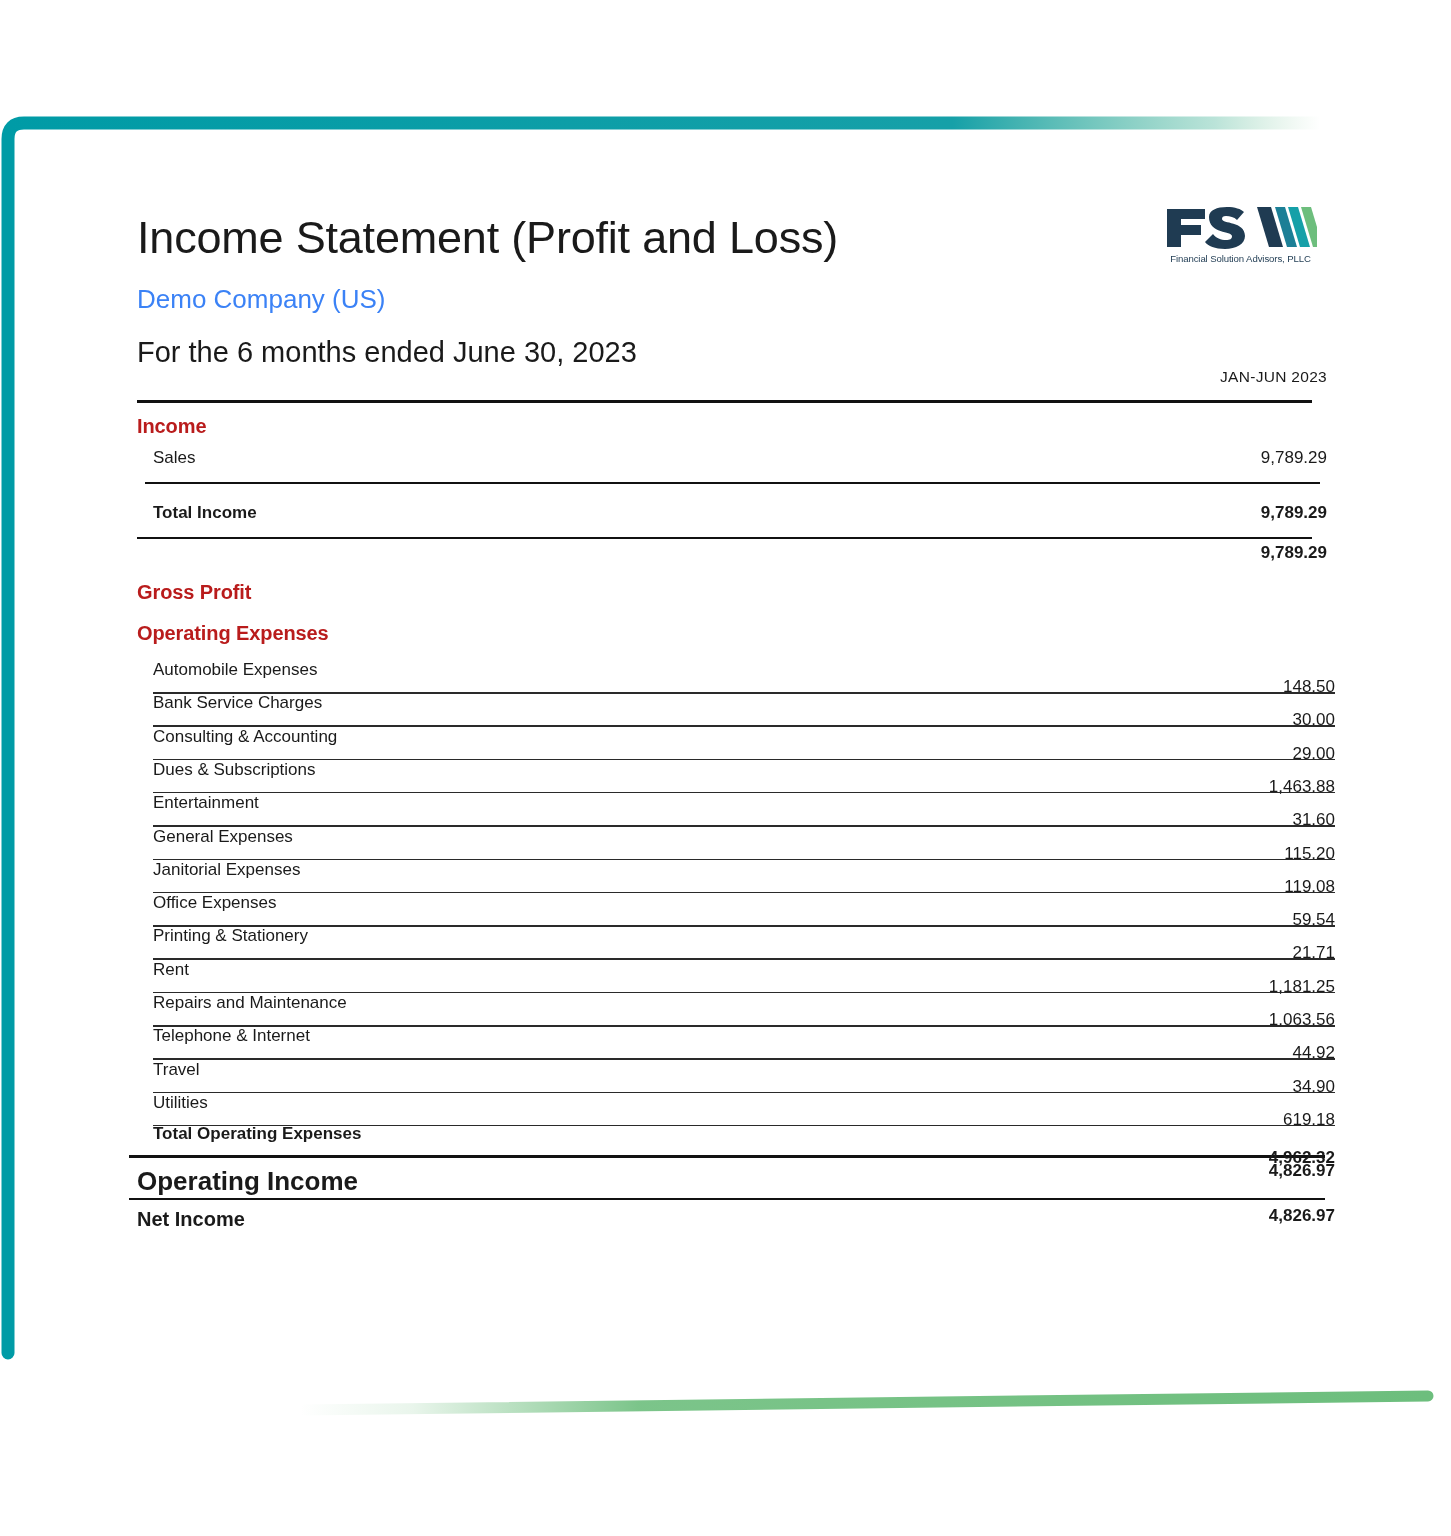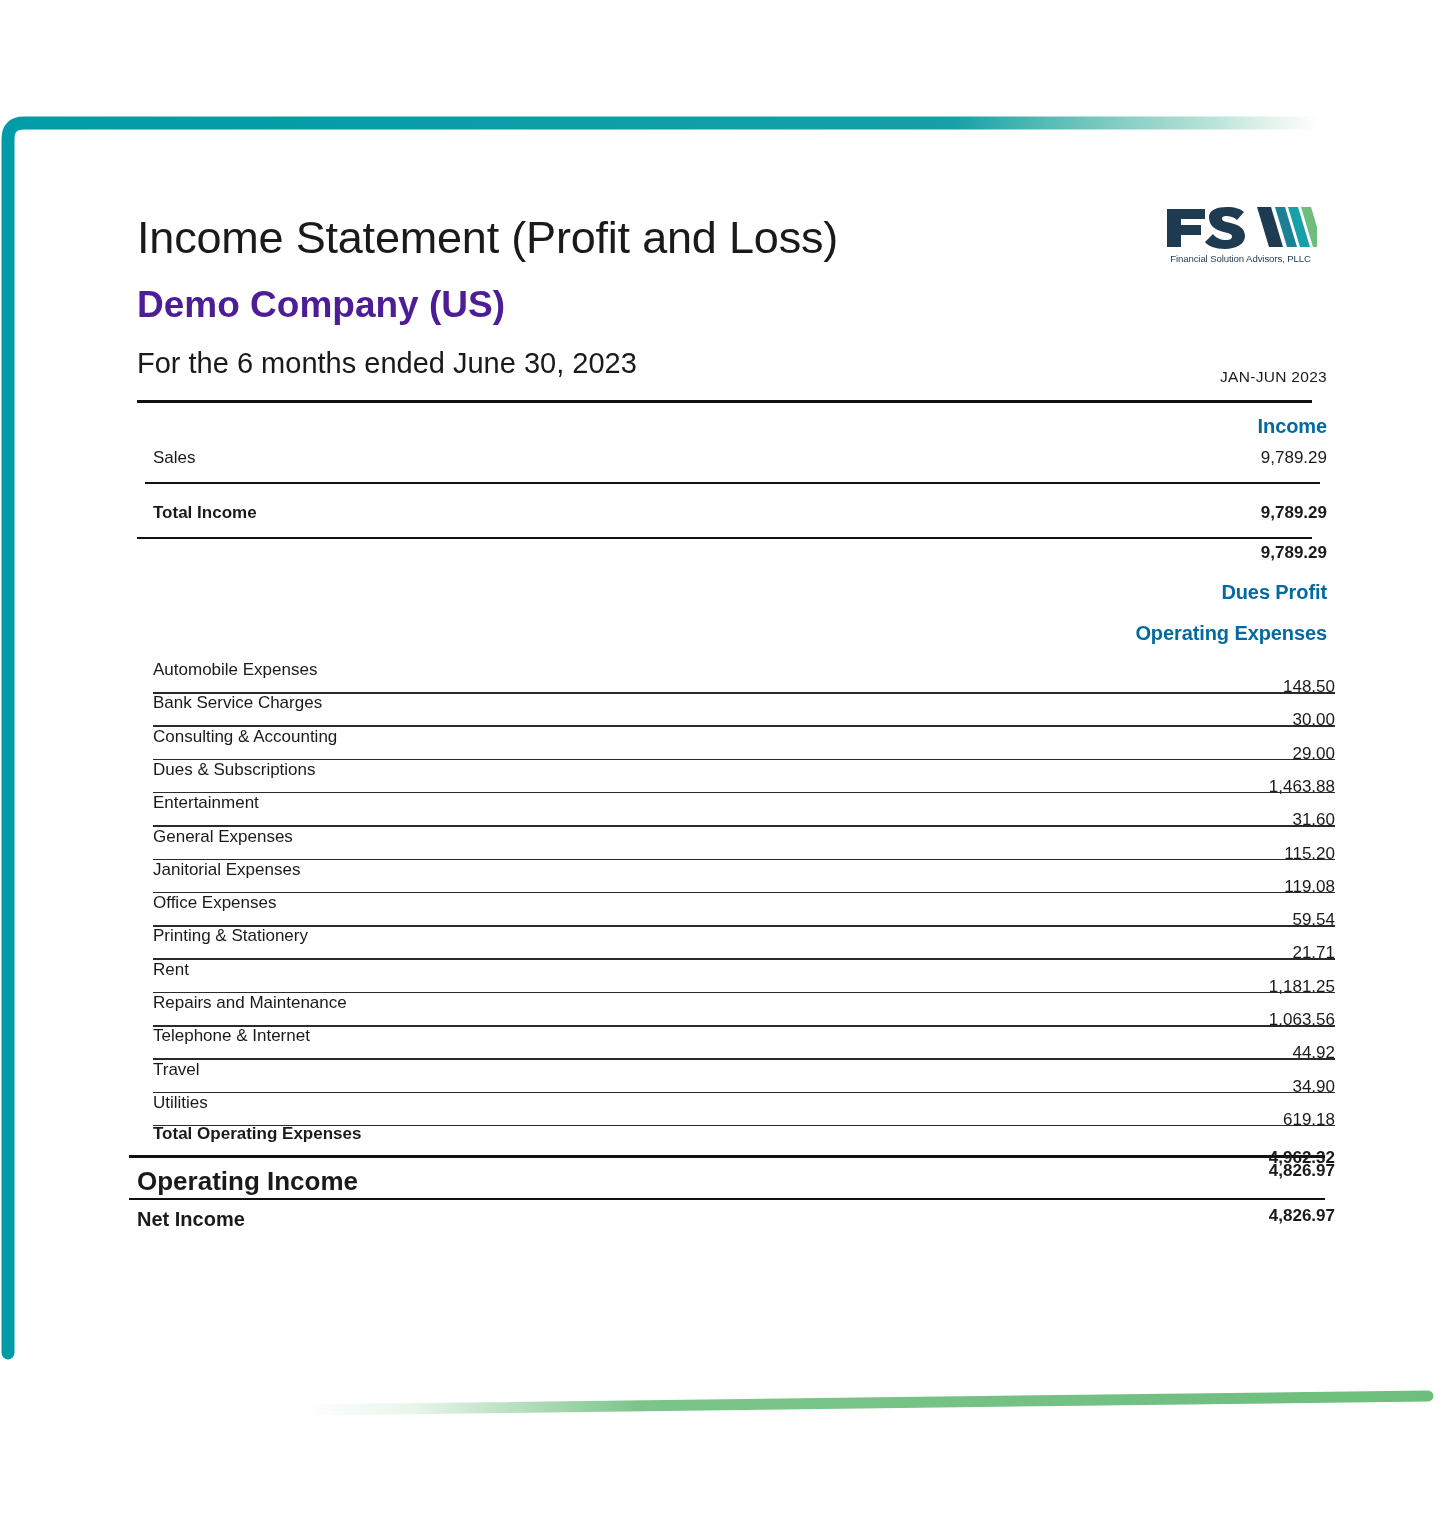--- a/index.html
+++ b/index.html
@@ -20,21 +20,21 @@
 
   
   .title{
     font-size:45px;font-weight:400;color:#1a1a1a;
     letter-spacing:-0.2px;line-height:1;
     font-stretch:condensed;
     white-space:nowrap;
   }
   .subtitle{
     margin-top:26px;
-    font-size:37px;font-weight:700;color:#4c1d95;line-height:1;
+    font-size:26px;font-weight:400;color:#3b82f6;line-height:1;
     white-space:nowrap;
   }
   .period{
     margin-top:26px;
     font-size:29px;font-weight:400;color:#1a1a1a;line-height:1;
     white-space:nowrap;
   }
 
   
   .logo{position:absolute;left:1153px;top:203px;width:175px;text-align:center;}
@@ -57,22 +57,22 @@
     white-space:nowrap;
   }
 
   .rule{background:#111;height:2.5px;}
   .rule-thin{background:#111;height:1.6px;}
 
   
   .rule-head{width:1175px;height:3px;background:#111;margin-top:6px;}
 
   .sect{
-    font-size:20px;font-weight:700;color:#0369a1;
-    line-height:1;letter-spacing:-0.1px;text-align:right;
+    font-size:20px;font-weight:700;color:#b91c1c;
+    line-height:1;letter-spacing:-0.1px;
   }
 
   .row{position:relative;height:33px;}
   .row .label{
     position:absolute;left:16px;top:0;
     font-size:17px;color:#1a1a1a;line-height:1;white-space:nowrap;
   }
   .row .val{
     position:absolute;right:0;top:0;
     font-size:17px;color:#1a1a1a;line-height:1;
@@ -185,21 +185,21 @@
       <div class="label bold">Total Income</div>
       <div class="val bold">9,789.29</div>
     </div>
 
     <div class="rule" style="width:1175px;"></div>
 
     <div class="row" style="margin-top:5px;height:30px;">
       <div class="val bold">9,789.29</div>
     </div>
 
-    <div class="sect" style="margin-top:8px;">Dues Profit</div>
+    <div class="sect" style="margin-top:8px;">Gross Profit</div>
 
     <div class="sect" style="margin-top:21px;">Operating Expenses</div>
 
     <div id="expense-rows" style="margin-top:18px;">
         <div class="erow">
           <div class="label">Automobile Expenses</div>
           <div class="val">148.50</div>
           <div class="underline"></div>
         </div>
         <div class="erow">

